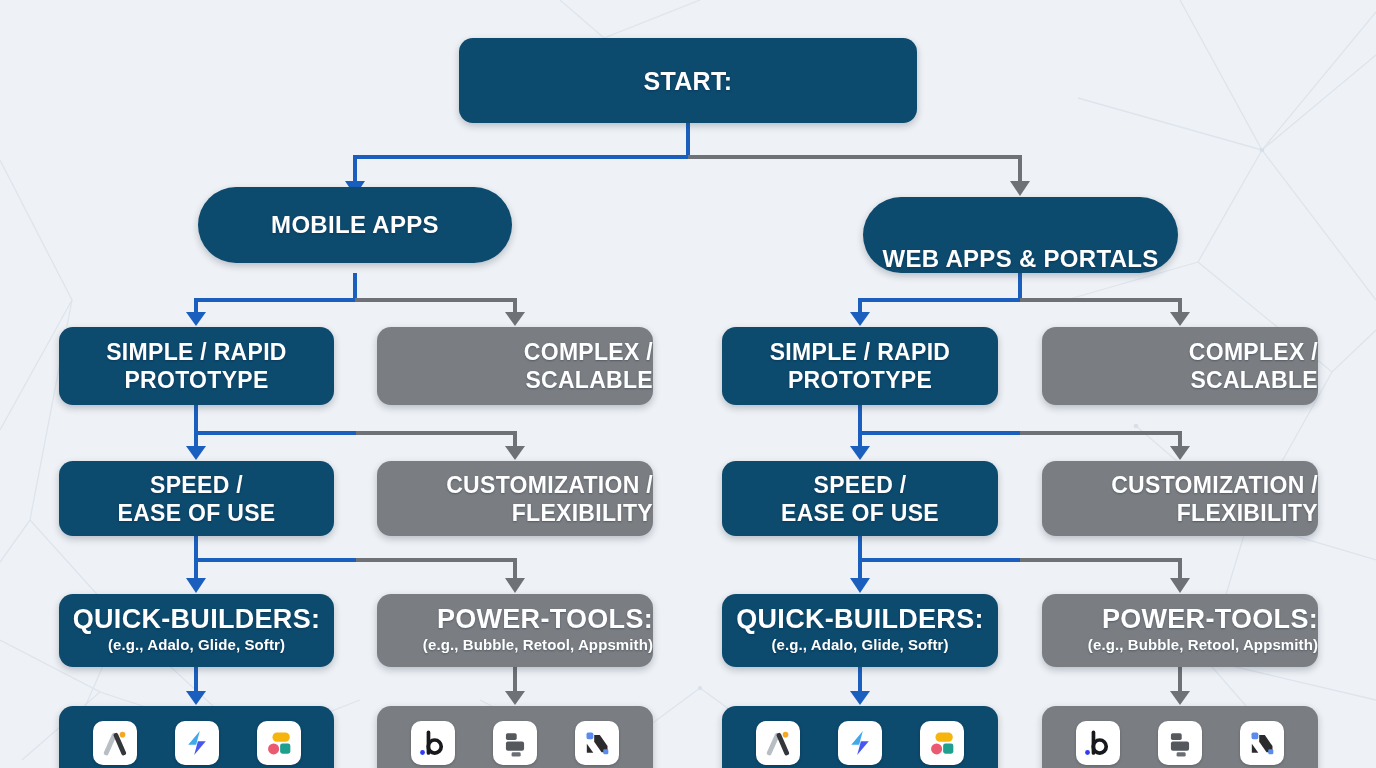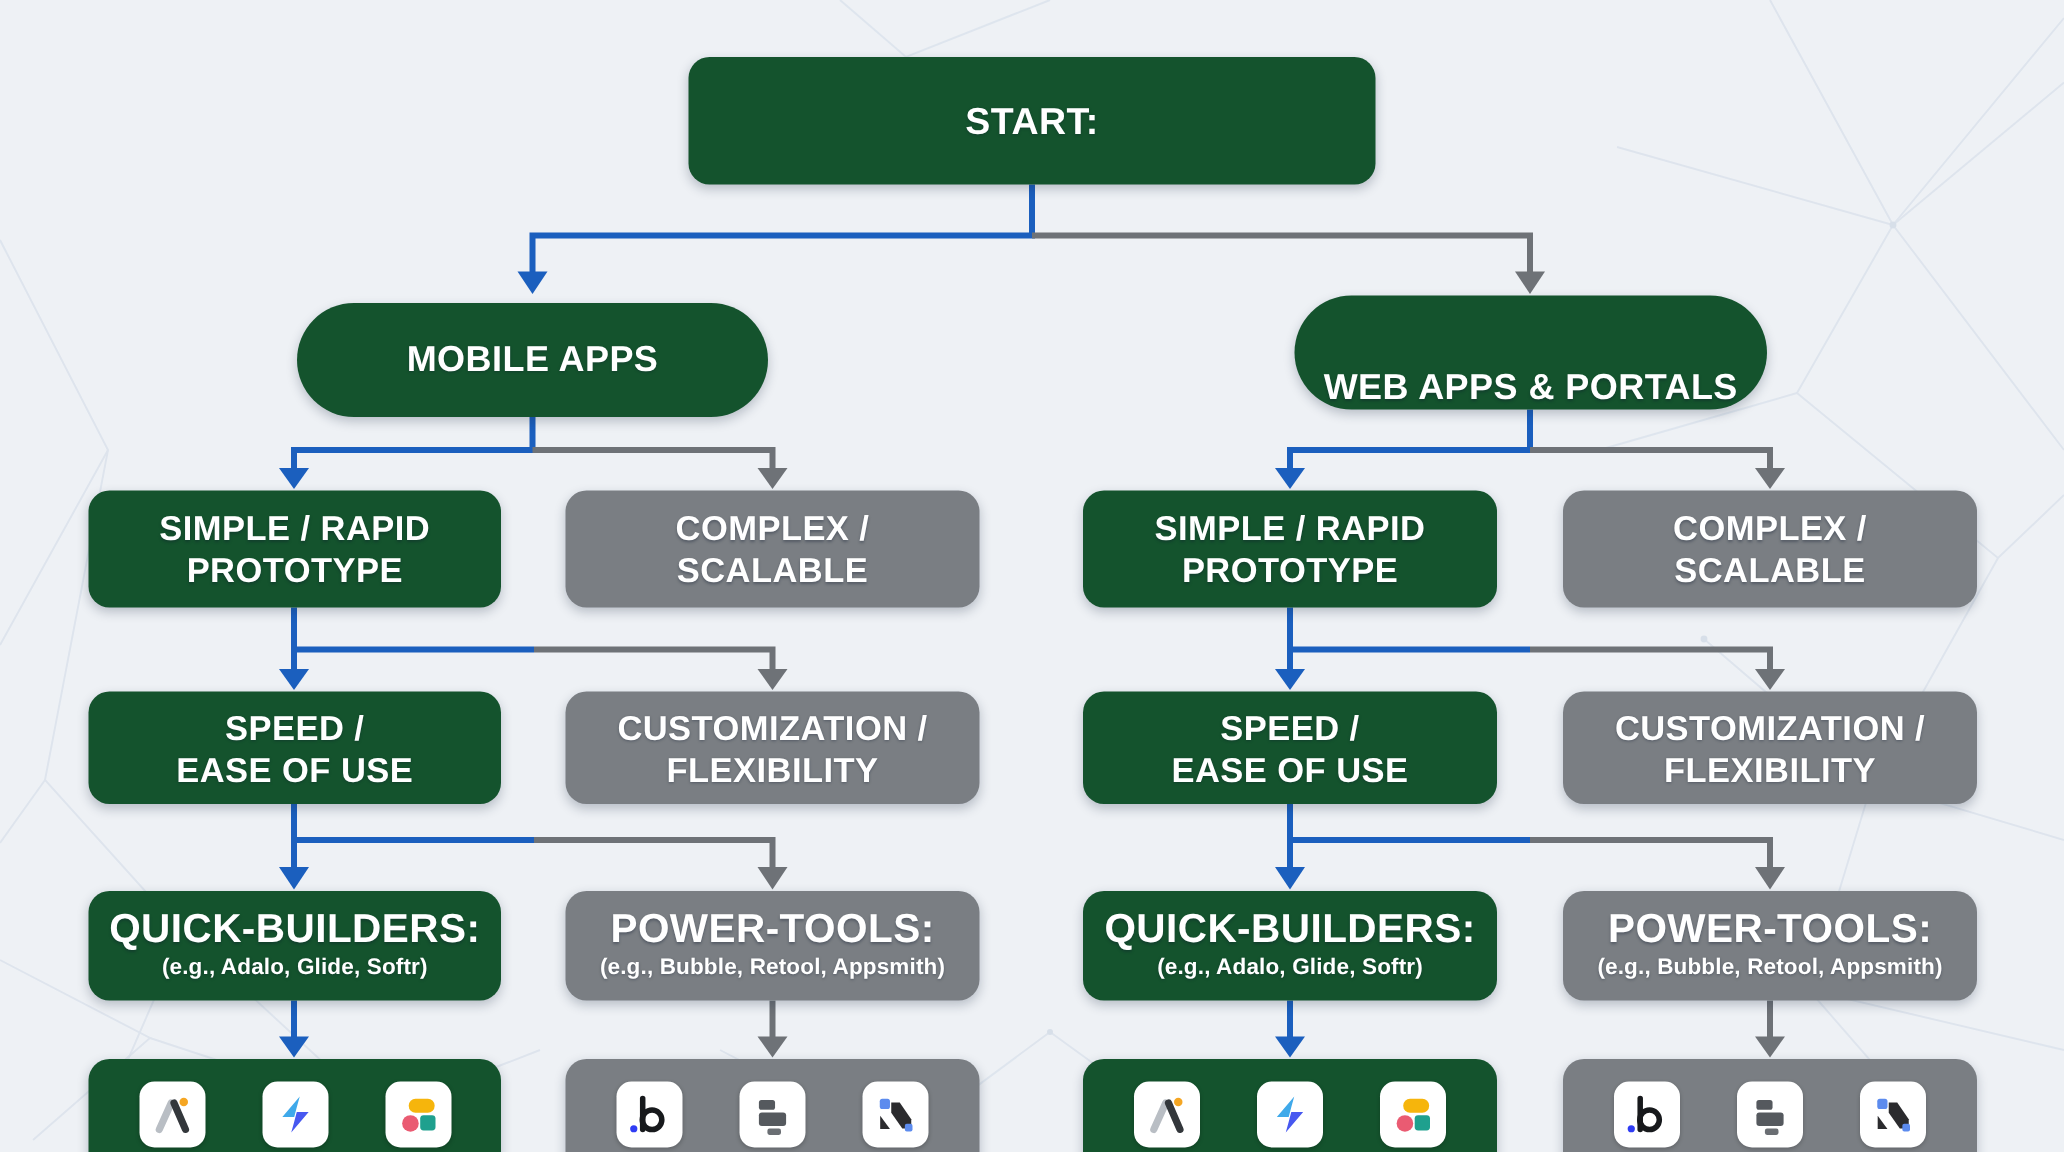--- a/index.html
+++ b/index.html
@@ -17,22 +17,22 @@
   .conn polygon.ab{fill:#1b5fbe;}
   .conn polygon.ag{fill:#6e7277;}
   .node{
     position:absolute;border-radius:14px;color:#fff;
     display:flex;flex-direction:column;justify-content:center;align-items:center;
     text-align:center;font-weight:bold;
     box-shadow:0 3px 7px rgba(25,39,62,.25);
     text-shadow:0 1px 2px rgba(15,25,45,.35);
     letter-spacing:.3px;
   }
-  .blue{background:#14532d;}
-  .gray{background:#7a7e83;}
+  .blue{background:#0c4a6e;}
+  .gray{background:#7a7e83;align-items:flex-end;}
   .pill{border-radius:40px;font-size:24px;}
   .start{font-size:25px;line-height:32px;}
   .lvl{font-size:23px;line-height:28px;}
   .tools .t1{font-size:27px;line-height:27px;}
   .tools .t2{font-size:15px;line-height:23px;font-weight:700;letter-spacing:.1px;}
   .iconrow{
     position:absolute;border-radius:14px;
     display:flex;gap:38px;justify-content:center;align-items:flex-start;
     padding-top:15px;box-sizing:border-box;
     box-shadow:0 3px 7px rgba(25,39,62,.25);
@@ -121,21 +121,21 @@
     <path class="lb" d="M860 667 V692"></path>
     <polygon class="ab" points="850,691 870,691 860,705"></polygon>
     <path class="lg" d="M1180 667 V692"></path>
     <polygon class="ag" points="1170,691 1190,691 1180,705"></polygon>
   </svg>
 
   <div class="node blue start" style="left:459px;top:38px;width:458px;height:85px;">
     <div>START:</div>
   </div>
 
-  <div class="node blue pill" style="left:198px;top:202px;width:314px;height:76px;">
+  <div class="node blue pill" style="left:198px;top:187px;width:314px;height:76px;">
     <div>MOBILE APPS</div>
   </div>
   <div class="node blue pill" style="left:863px;top:197px;width:315px;height:76px;justify-content:flex-end;">
     <div>WEB APPS &amp; PORTALS</div>
   </div>
 
   <div class="node blue lvl" style="left:59px;top:327px;width:275px;height:78px;">
     <div>SIMPLE / RAPID</div>
     <div>PROTOTYPE</div>
   </div>

